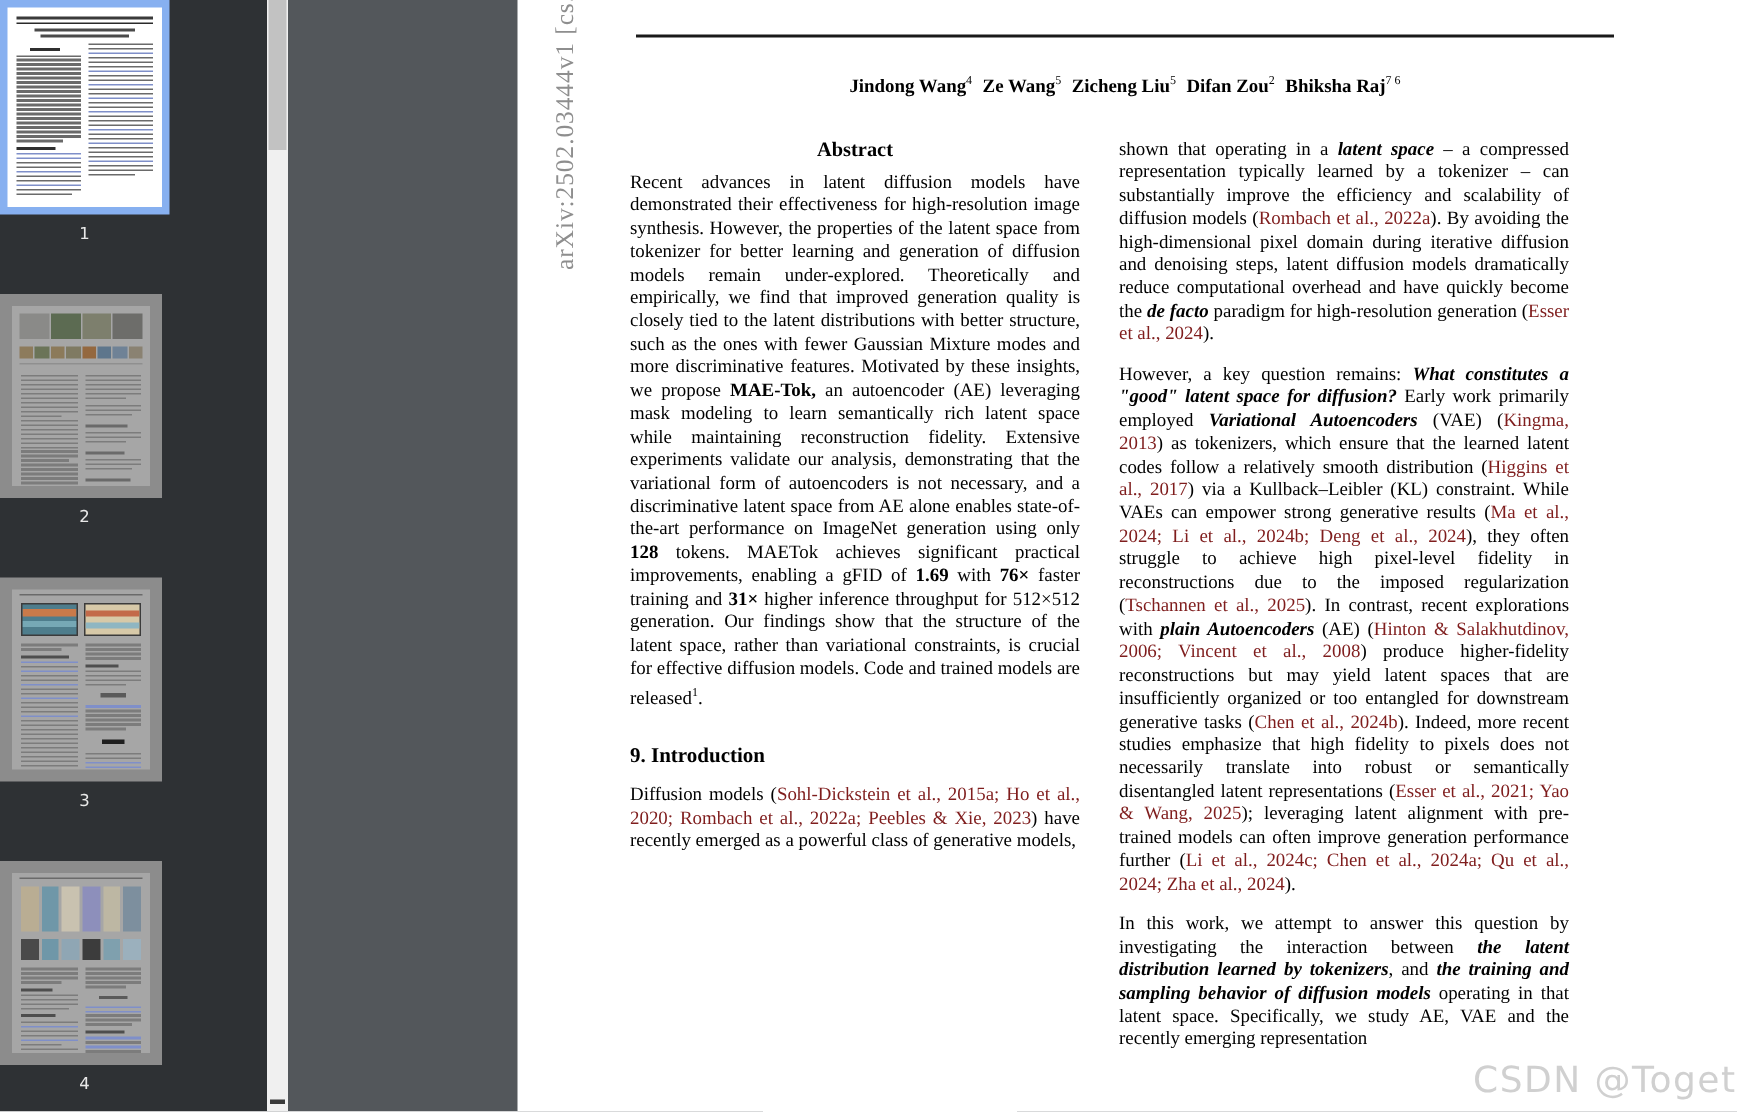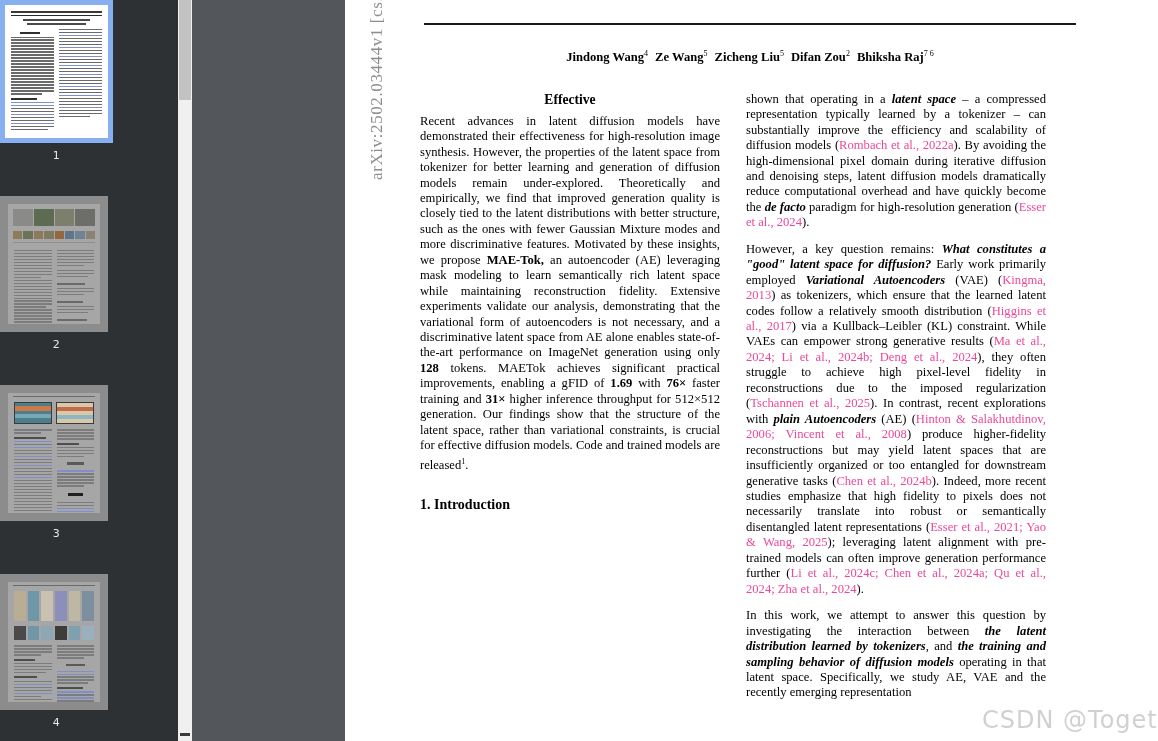--- a/index.html
+++ b/index.html
@@ -221,21 +221,21 @@
     text-align: center;
     font-weight: bold;
     font-size: 13.6px;
     margin: 0 0 6px 0;
   }
   .sec-head {
     font-weight: bold;
     font-size: 14px;
     margin: 24px 0 9px 0;
   }
-  .cite { color: #ec4899; }
+  .cite { color: #7f1d1d; }
   .it { font-style: italic; font-weight: bold; }
   .bd { font-weight: bold; }
   .col p sup { font-size: 8px; }
 
   .watermark {
     position: absolute;
     left: 790px;
     top: 706px;
     font-family: "DejaVu Sans", sans-serif;
     font-size: 24px;
@@ -571,23 +571,24 @@
 
         <div class="title-rule"></div>
 
         <div class="authors">
           <div id="au2">Jindong Wang<sup>4</sup><span class="au-sep"></span>Ze Wang<sup>5</sup><span class="au-sep"></span>Zicheng Liu<sup>5</sup><span class="au-sep"></span>Difan Zou<sup>2</sup><span class="au-sep"></span>Bhiksha Raj<sup>7 6</sup></div>
         </div>
 
         <div class="cols">
 
           <div class="col">
-            <div class="abstract-head">Effective</div>
+            <div class="abstract-head">Abstract</div>
             <p id="abs">Recent advances in latent diffusion models have demonstrated their effectiveness for high-resolution image synthesis. However, the properties of the latent space from tokenizer for better learning and generation of diffusion models remain under-explored. Theoretically and empirically, we find that improved generation quality is closely tied to the latent distributions with better structure, such as the ones with fewer Gaussian Mixture modes and more discriminative features. Motivated by these insights, we propose <span class="bd"><span class="bd">MAE-Tok</span>,</span> an autoencoder (AE) leveraging mask modeling to learn semantically rich latent space while maintaining reconstruction fidelity. Extensive experiments validate our analysis, demonstrating that the variational form of autoencoders is not necessary, and a discriminative latent space from AE alone enables state-of-the-art performance on ImageNet generation using only <span class="bd">128</span> tokens. MAETok achieves significant practical improvements, enabling a gFID of <span class="bd">1.69</span> with <span class="bd">76×</span> faster training and <span class="bd">31×</span> higher inference throughput for 512×512 generation. Our findings show that the structure of the latent space, rather than variational constraints, is crucial for effective diffusion models. Code and trained models are released<sup>1</sup>.</p>
-            <div class="sec-head">1. Introduction</div>
+            <div class="sec-head">9. Introduction</div>
+            <p id="intro1">Diffusion models (<span class="cite">Sohl-Dickstein et al., 2015a; Ho et al., 2020; Rombach et al., 2022a; Peebles &amp; Xie, 2023</span>) have recently emerged as a powerful class of generative models,</p>
           </div>
 
           <div class="col">
             <p id="rp1">shown that operating in a <span class="it">latent space</span> – a compressed representation typically learned by a tokenizer – can substantially improve the efficiency and scalability of diffusion models (<span class="cite">Rombach et al., 2022a</span>). By avoiding the high-dimensional pixel domain during iterative diffusion and denoising steps, latent diffusion models dramatically reduce computational overhead and have quickly become the <span class="it">de facto</span> paradigm for high-resolution generation (<span class="cite">Esser et al., 2024</span>).</p>
             <p id="rp2">However, a key question remains: <span class="it">What constitutes a "good" latent space for diffusion?</span> Early work primarily employed <span class="it">Variational Autoencoders</span> (VAE) (<span class="cite">Kingma, 2013</span>) as tokenizers, which ensure that the learned latent codes follow a relatively smooth distribution (<span class="cite">Higgins et al., 2017</span>) via a Kullback–Leibler (KL) constraint. While VAEs can empower strong generative results (<span class="cite">Ma et al., 2024; Li et al., 2024b; Deng et al., 2024</span>), they often struggle to achieve high pixel-level fidelity in reconstructions due to the imposed regularization (<span class="cite">Tschannen et al., 2025</span>). In contrast, recent explorations with <span class="it">plain Autoencoders</span> (AE) (<span class="cite">Hinton &amp; Salakhutdinov, 2006; Vincent et al., 2008</span>) produce higher-fidelity reconstructions but may yield latent spaces that are insufficiently organized or too entangled for downstream generative tasks (<span class="cite">Chen et al., 2024b</span>). Indeed, more recent studies emphasize that high fidelity to pixels does not necessarily translate into robust or semantically disentangled latent representations (<span class="cite">Esser et al., 2021; Yao &amp; Wang, 2025</span>); leveraging latent alignment with pre-trained models can often improve generation performance further (<span class="cite">Li et al., 2024c; Chen et al., 2024a; Qu et al., 2024; Zha et al., 2024</span>).</p>
             <p id="rp3">In this work, we attempt to answer this question by investigating the interaction between <span class="it">the latent distribution learned by tokenizers</span>, and <span class="it">the training and sampling behavior of diffusion models</span> operating in that latent space. Specifically, we study AE, VAE and the recently emerging representation</p>
           </div>
 
         </div>
       </div>

